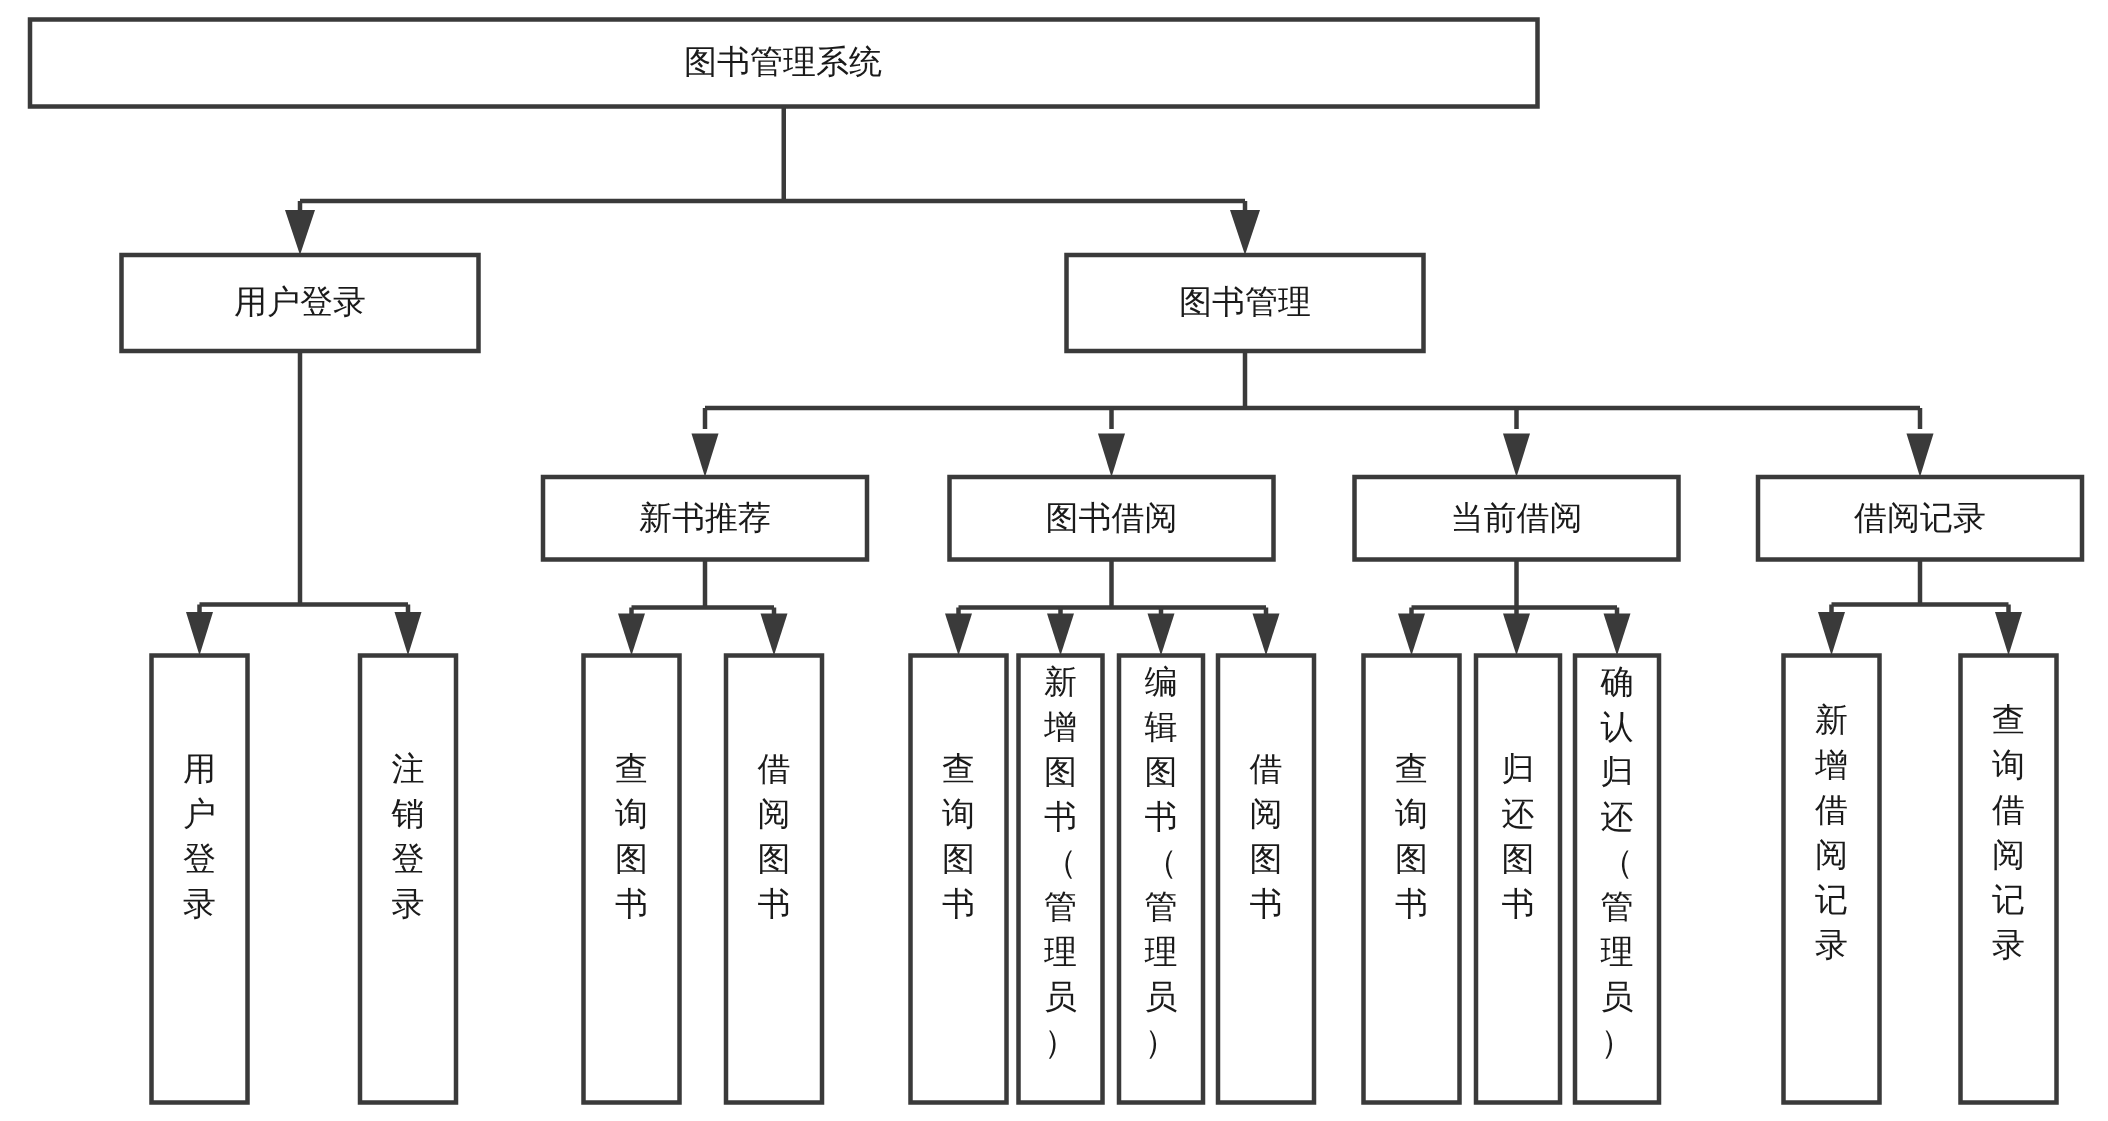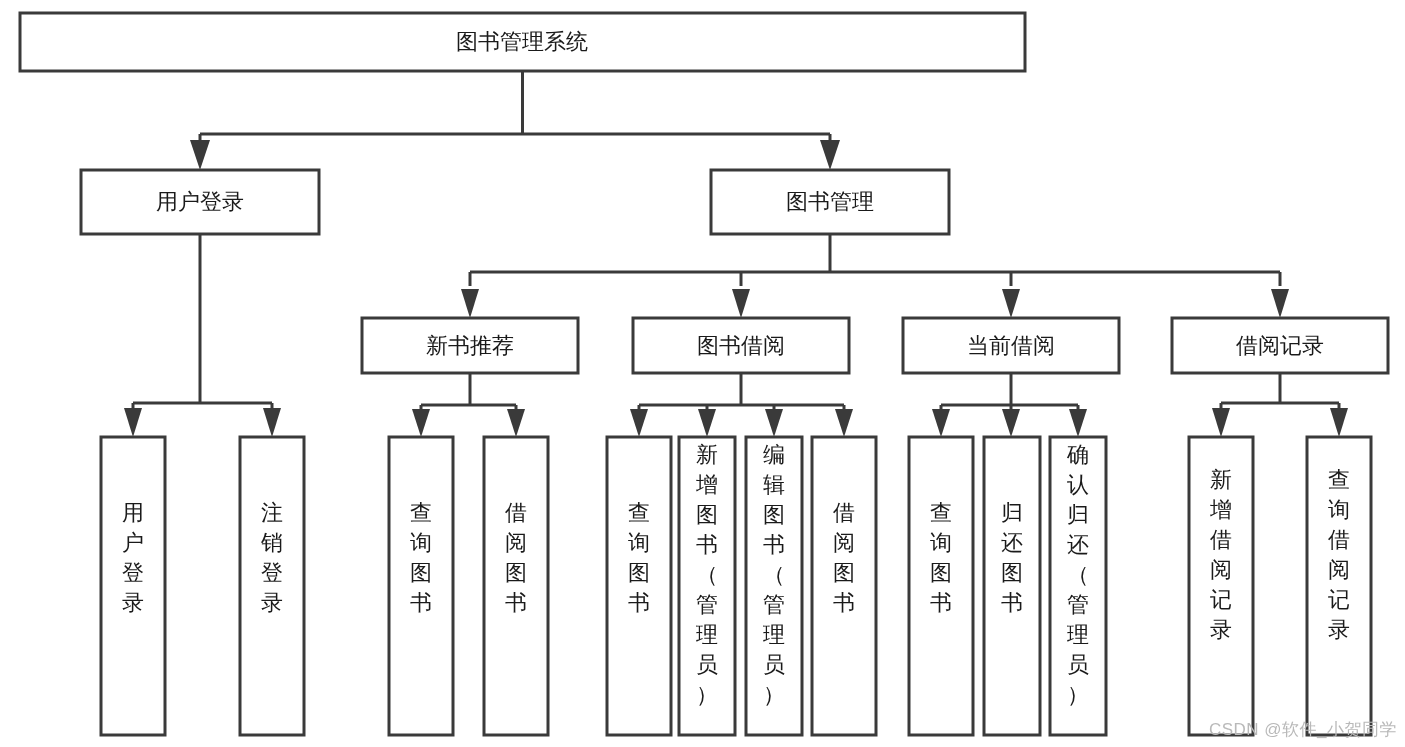--- a/index.html
+++ b/index.html
@@ -216,14 +216,13 @@
       <rect class="node-box" x="1189" y="437" width="64" height="298"></rect>
       <text class="node-label-v" x="1221" y="487"><tspan x="1221" dy="0">新</tspan><tspan x="1221" dy="30">增</tspan><tspan x="1221" dy="30">借</tspan><tspan x="1221" dy="30">阅</tspan><tspan x="1221" dy="30">记</tspan><tspan x="1221" dy="30">录</tspan></text>
     </g>
     <g>
       <rect class="node-box" x="1307" y="437" width="64" height="298"></rect>
       <text class="node-label-v" x="1339" y="487"><tspan x="1339" dy="0">查</tspan><tspan x="1339" dy="30">询</tspan><tspan x="1339" dy="30">借</tspan><tspan x="1339" dy="30">阅</tspan><tspan x="1339" dy="30">记</tspan><tspan x="1339" dy="30">录</tspan></text>
     </g>
 
   </svg>
 
-  <div class="watermark">CSDN @软件_小贺同学</div>
 </div>
 
 </body></html>

